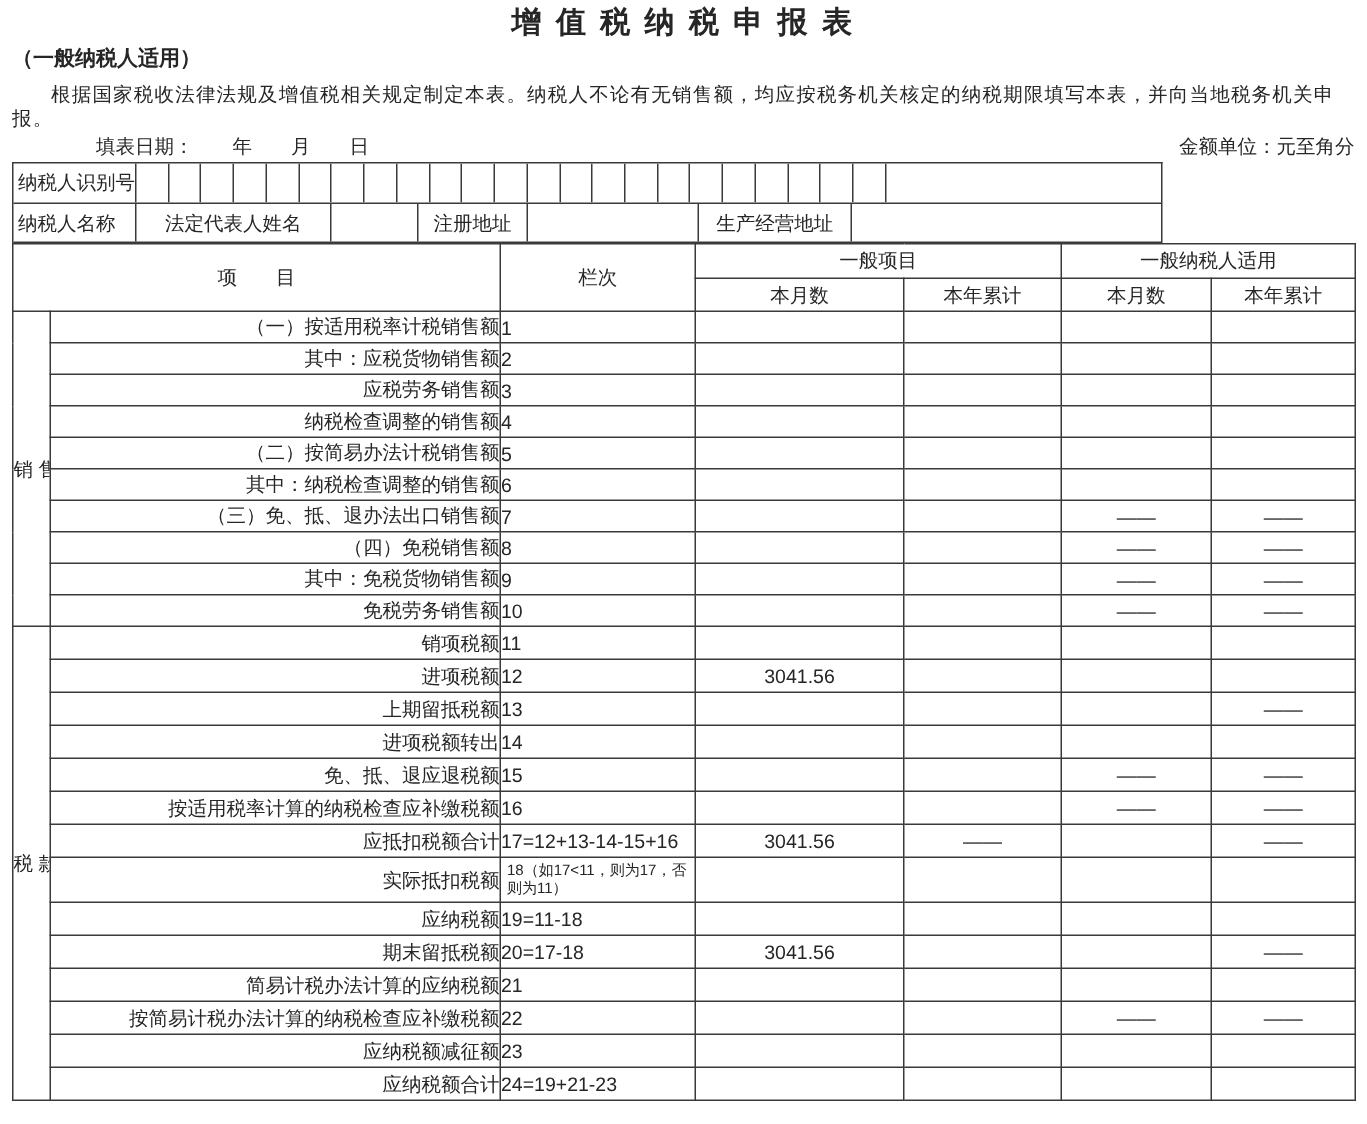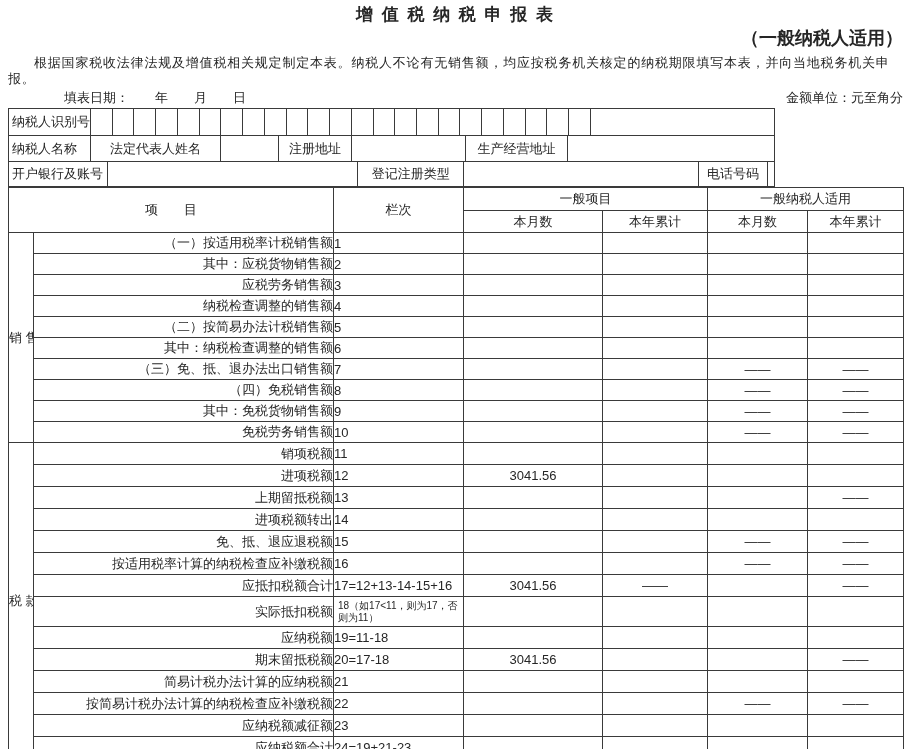--- a/index.html
+++ b/index.html
@@ -5,22 +5,22 @@
   * { box-sizing: border-box; margin: 0; padding: 0; }
   html,body { background:#ffffff; }
   body {
     width: 911px; height: 749px; overflow: hidden;
     font-family: "Liberation Sans", sans-serif;
     color: #262626;
   }
   .sheet { padding: 6px 8px 0 8px; }
 
   
-  .title { text-align:center; font-size:17px; font-weight:bold; letter-spacing:2px; line-height:18px; }
-  .subtitle { text-align:right; font-size:18px; font-weight:bold; margin-top:6px; line-height:17px; }
+  .title { text-align:center; font-size:20px; font-weight:bold; letter-spacing:2px; line-height:18px; }
+  .subtitle { text-align:left; font-size:14px; font-weight:bold; margin-top:6px; line-height:17px; }
   .intro { margin-top:8px; font-size:13px; line-height:15.5px; text-indent:2em; letter-spacing:0.8px; }
   .meta { display:flex; align-items:flex-end; font-size:13px; margin:4px 0 3px 0; line-height:15px; }
   .meta .fill-date { margin-left:56px; }
   .meta .unit { margin-left:auto; }
 
   
   .info { width:767px; border:1px solid #3a3a3a; border-bottom:none; }
   .irow { display:flex; border-bottom:1px solid #3a3a3a; }
   .icell { border-right:1px solid #3a3a3a; font-size:13px; display:flex; align-items:center; padding:0 3px; white-space:nowrap; overflow:hidden; }
   .icell.last { border-right:none; }
@@ -93,28 +93,20 @@
           </div>
       </div>
     </div>
     <div class="irow rowB">
       <div class="icell" style="width:82px;">纳税人名称</div>
       <div class="icell center" style="width:130px;">法定代表人姓名</div>
       <div class="icell" style="width:58px;"></div>
       <div class="icell center" style="width:73px;">注册地址</div>
       <div class="icell" style="width:114px;"></div>
       <div class="icell center" style="width:102px;">生产经营地址</div>
-      <div class="icell last" style="flex:1;"></div>
-    </div>
-    <div class="irow rowC">
-      <div class="icell" style="width:112px;">开户银行及账号</div>
-      <div class="icell" style="width:285px;"></div>
-      <div class="icell center" style="width:120px;">登记注册类型</div>
-      <div class="icell" style="width:267px;"></div>
-      <div class="icell center" style="width:78px;">电话号码</div>
       <div class="icell last" style="flex:1;"></div>
     </div>
   </div>
 
   <table class="form">
     <colgroup>
       <col style="width:25px">
         <col style="width:300px">
         <col style="width:130px">
       <col style="width:139px">

